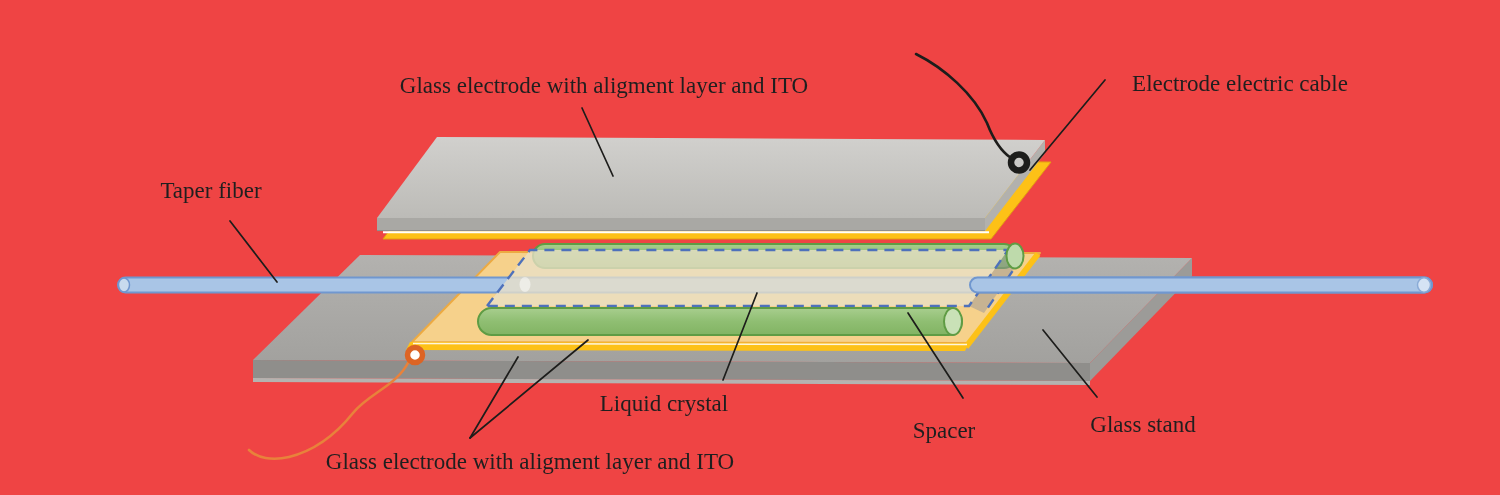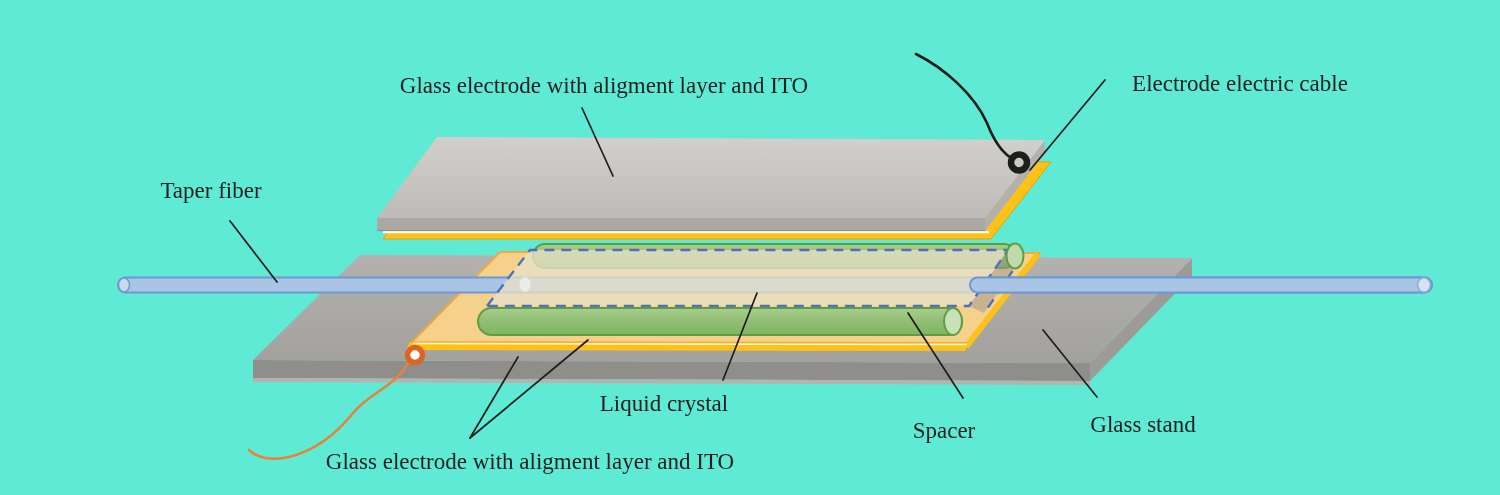--- a/index.html
+++ b/index.html
@@ -1,16 +1,16 @@
 <!DOCTYPE html>
 <html><head>
 <meta charset="utf-8">
 <style>
   html,body{margin:0;padding:0;background:#ffffff;}
-  .stage{position:relative;width:1500px;height:495px;background:#5eead4;overflow:hidden;
+  .stage{position:relative;width:1500px;height:495px;background:#ef4444;overflow:hidden;
          font-family:"Liberation Serif","DejaVu Serif",serif;}
   svg{display:block;}
   text.lbl{font-family:"Liberation Serif","DejaVu Serif",serif;font-size:23px;}
   .leader{stroke:#1d1d1b;stroke-width:1.7;stroke-linecap:round;}
 </style>
 </head>
 <body>
 
 <div class="stage">
 <svg width="1500" height="495" viewBox="0 0 1500 495">

